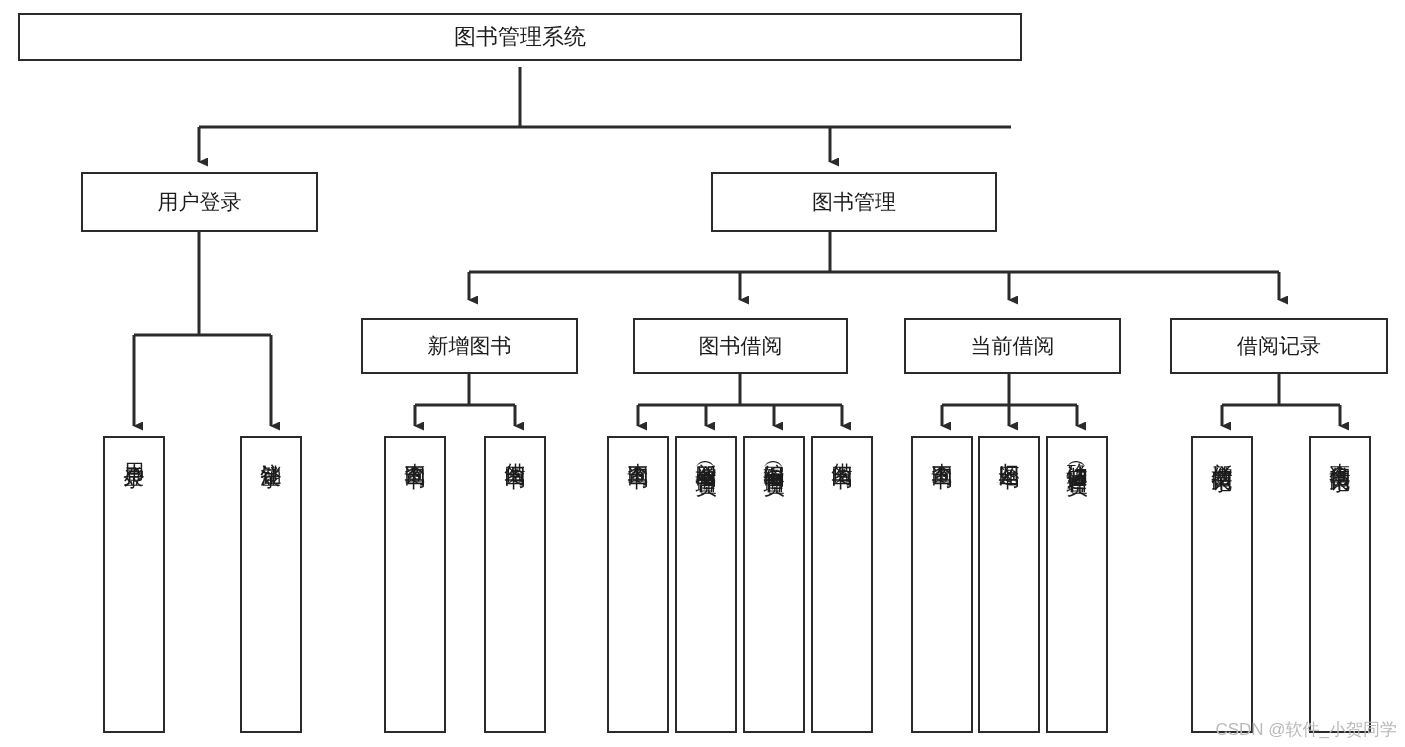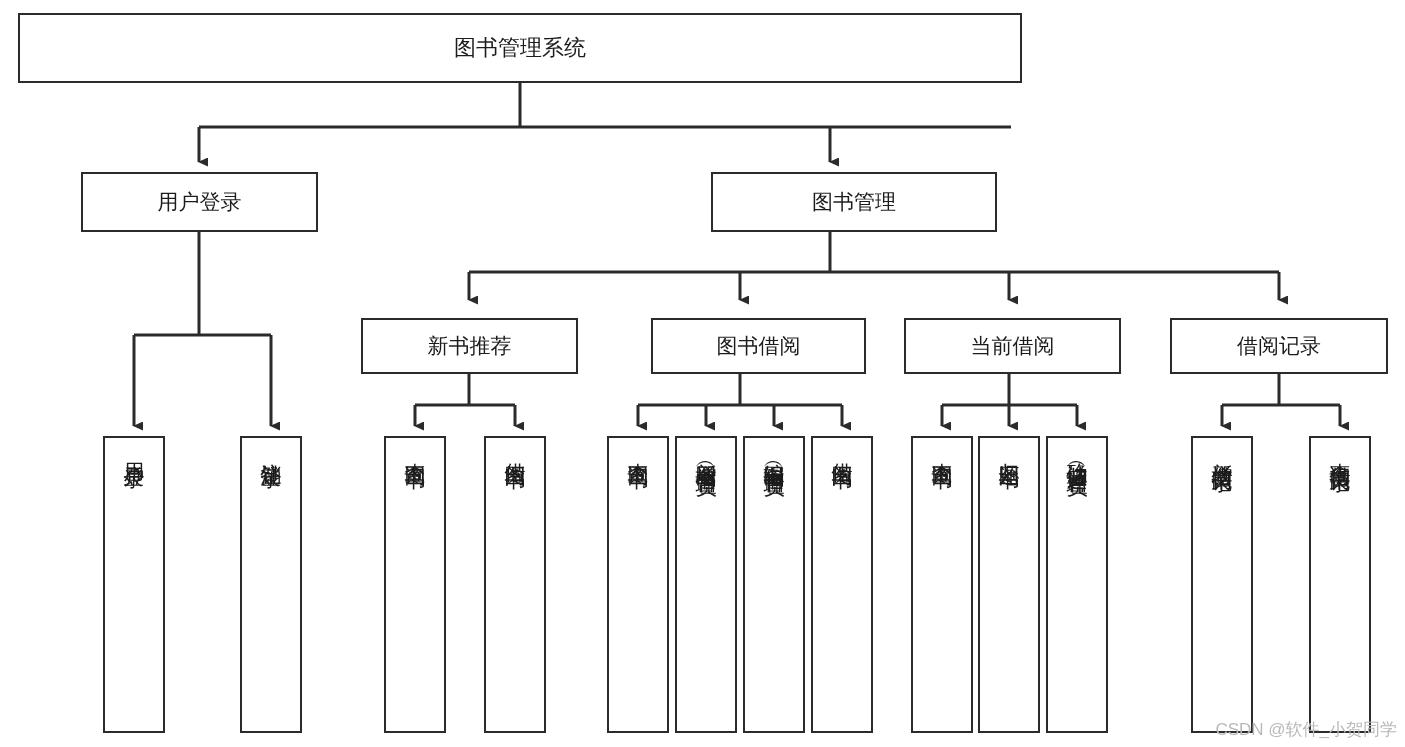--- a/index.html
+++ b/index.html
@@ -120,35 +120,35 @@
       <path d="M 1009 405 L 1009 426" marker-end="url(#arrowhead)"></path>
       <path d="M 1077 405 L 1077 426" marker-end="url(#arrowhead)"></path>
 
       <path d="M 1279 374 L 1279 405"></path>
       <path d="M 1222 405 L 1340 405"></path>
       <path d="M 1222 405 L 1222 426" marker-end="url(#arrowhead)"></path>
       <path d="M 1340 405 L 1340 426" marker-end="url(#arrowhead)"></path>
     </g>
   </svg>
 
-  <div class="node root horizontal" style="left:18px; top:13px; width:1004px; height:70px;">
+  <div class="node root horizontal" style="left:18px; top:13px; width:1004px; height:48px;">
     <span class="node-label">图书管理系统</span>
   </div>
 
   <div class="node horizontal" style="left:81px; top:172px; width:237px; height:60px;">
     <span class="node-label">用户登录</span>
   </div>
   <div class="node horizontal" style="left:711px; top:172px; width:286px; height:60px;">
     <span class="node-label">图书管理</span>
   </div>
 
   <div class="node horizontal" style="left:361px; top:318px; width:217px; height:56px;">
-    <span class="node-label">新书推荐</span>
-  </div>
-  <div class="node horizontal" style="left:651px; top:318px; width:215px; height:56px;">
+    <span class="node-label">新增图书</span>
+  </div>
+  <div class="node horizontal" style="left:633px; top:318px; width:215px; height:56px;">
     <span class="node-label">图书借阅</span>
   </div>
   <div class="node horizontal" style="left:904px; top:318px; width:217px; height:56px;">
     <span class="node-label">当前借阅</span>
   </div>
   <div class="node horizontal" style="left:1170px; top:318px; width:218px; height:56px;">
     <span class="node-label">借阅记录</span>
   </div>
 
   <div class="node vertical" style="left:103px; top:436px; width:62px; height:297px;">

